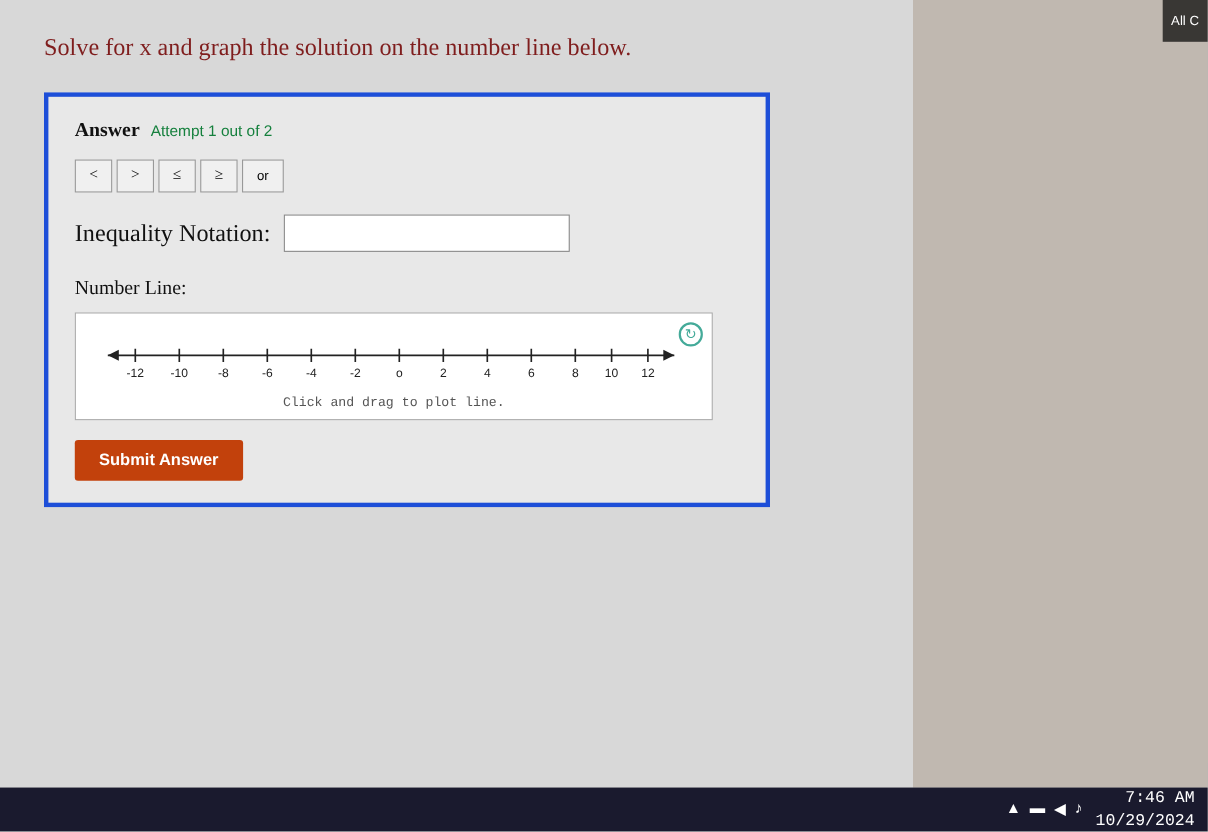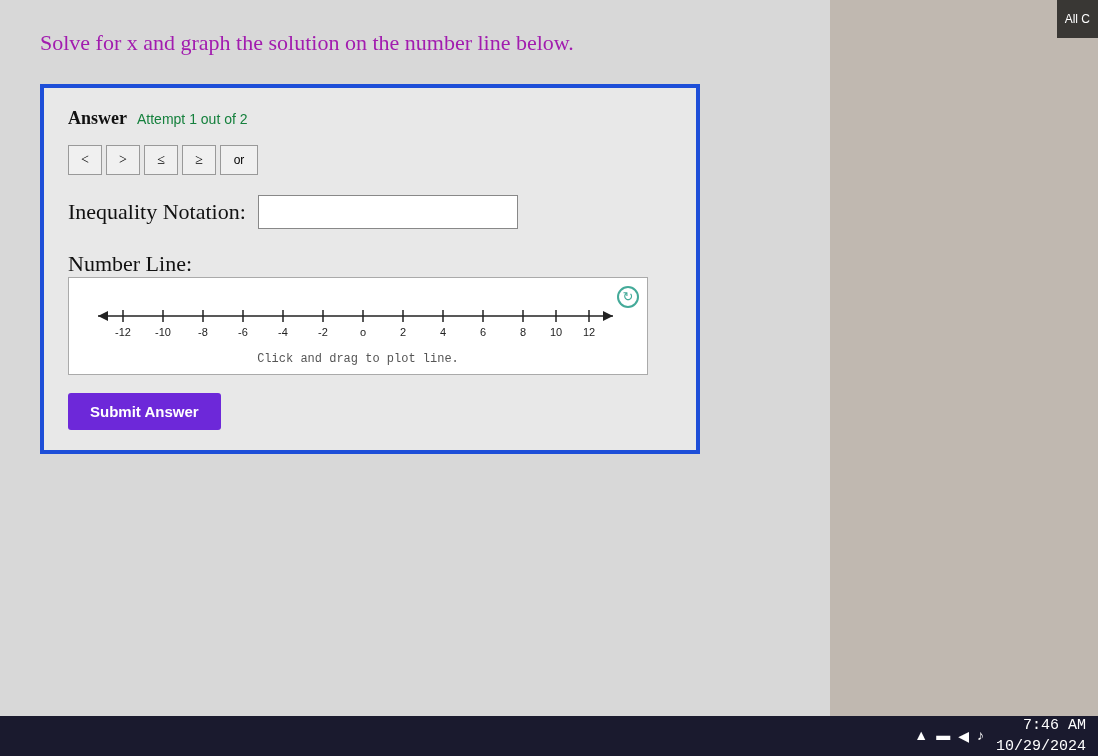--- a/index.html
+++ b/index.html
@@ -64,21 +64,21 @@
       top: 0;
       left: 0;
       width: 830px;
       height: 716px;
       background: #d8d8d8;
       padding: 30px 40px;
     }
 
     .problem-statement {
       font-size: 22px;
-      color: #a21caf;
+      color: #7f1d1d;
       margin-bottom: 28px;
       font-family: Georgia, serif;
     }
 
     .equation-block {
       text-align: center;
       font-size: 30px;
       color: #111;
       margin-bottom: 30px;
       font-family: Georgia, serif;
@@ -152,23 +152,24 @@
     .inequality-input {
       width: 260px;
       height: 34px;
       border: 1px solid #888;
       background: white;
       font-size: 15px;
       padding: 0 6px;
     }
 
     .number-line-label {
-      font-size: 22px;
+      font-size: 18px;
       color: #111;
       font-family: Georgia, serif;
+      margin-bottom: 12px;
     }
 
     .number-line-box {
       border: 1px solid #aaa;
       background: white;
       width: 580px;
       padding: 10px 14px 8px 14px;
       position: relative;
     }
 
@@ -197,21 +198,21 @@
       display: flex;
       align-items: center;
       justify-content: center;
       color: #4a9;
       font-size: 13px;
       cursor: pointer;
     }
 
     .submit-btn {
       margin-top: 18px;
-      background: #6d28d9;
+      background: #c2410c;
       color: white;
       border: none;
       padding: 10px 22px;
       font-size: 15px;
       font-family: Arial, sans-serif;
       font-weight: bold;
       cursor: pointer;
       border-radius: 3px;
     }
 

